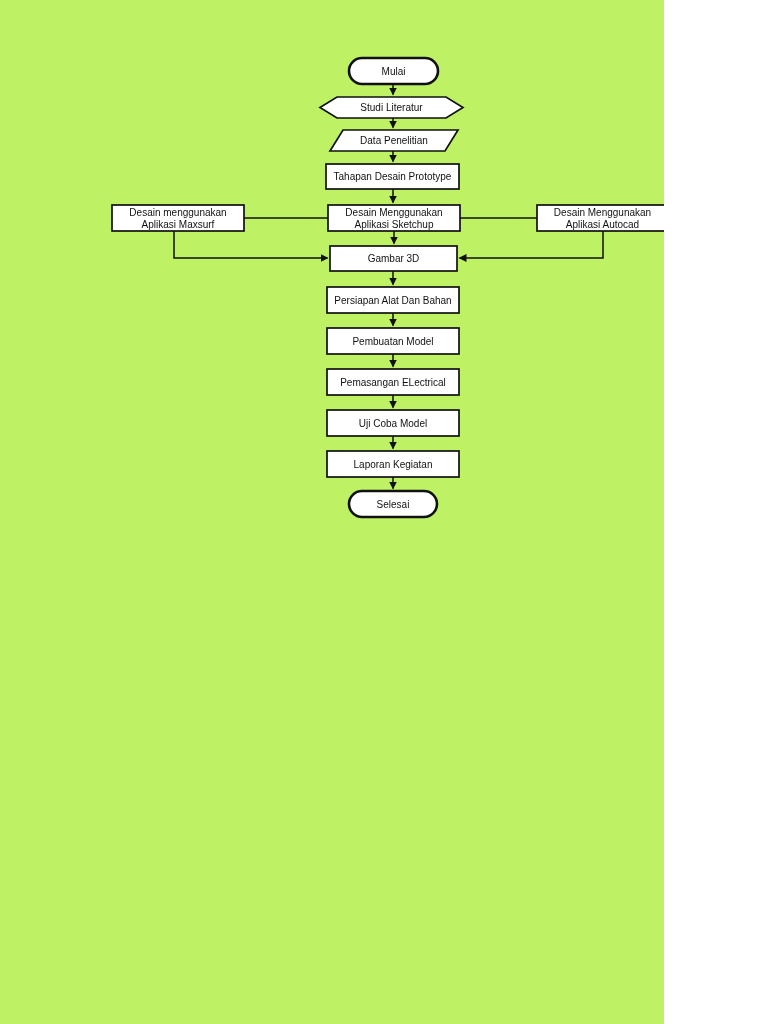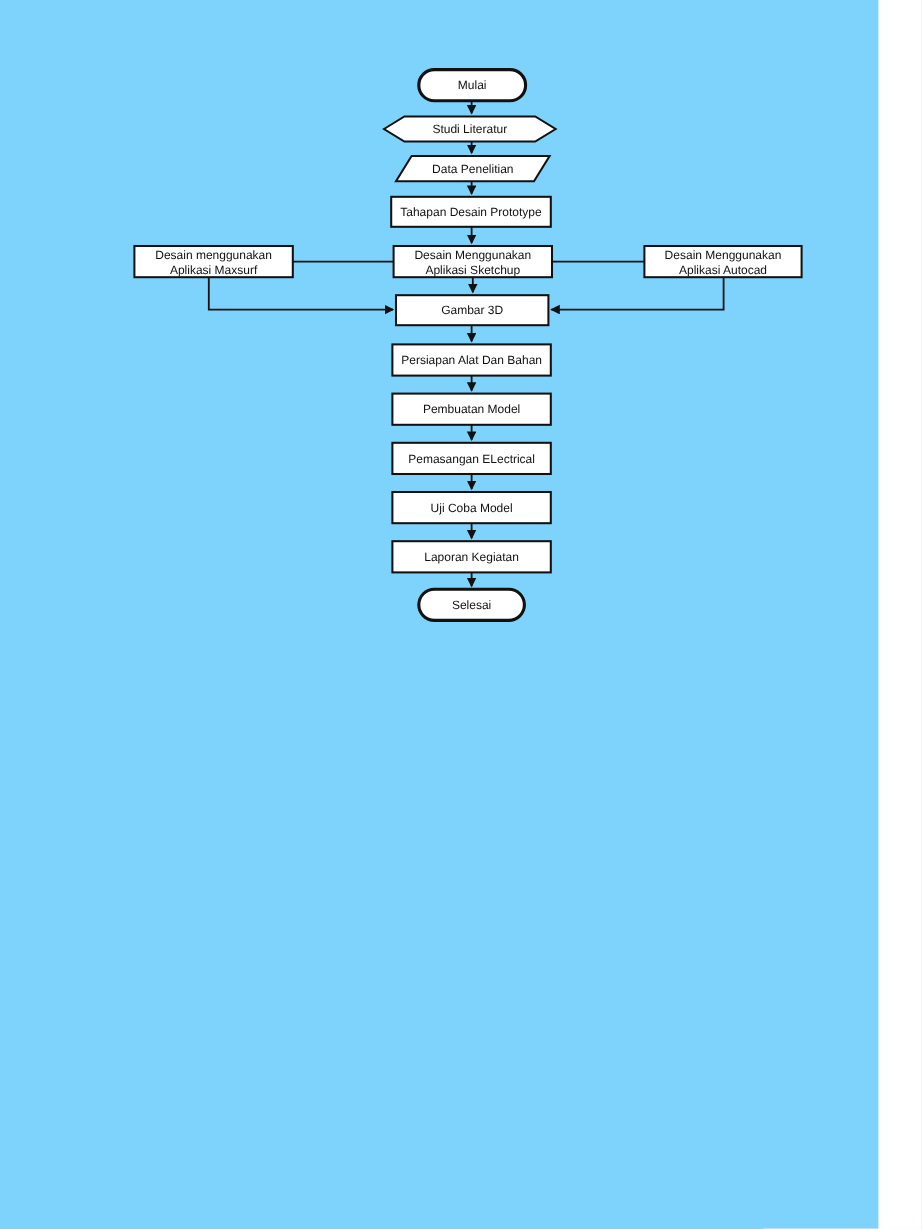--- a/index.html
+++ b/index.html
@@ -2,23 +2,23 @@
 <html><head>
 <meta charset="utf-8">
 <style>
   html, body {
     margin: 0;
     padding: 0;
     background: #ffffff;
   }
   .page {
     position: relative;
-    width: 732px;
+    width: 664px;
     height: 1024px;
-    background: #7dd3fc;
+    background: #bef264;
     overflow: hidden;
     font-family: "Liberation Sans", sans-serif;
   }
   svg.flowchart {
     position: absolute;
     left: 0;
     top: 0;
     width: 768px;
     height: 1024px;
   }

